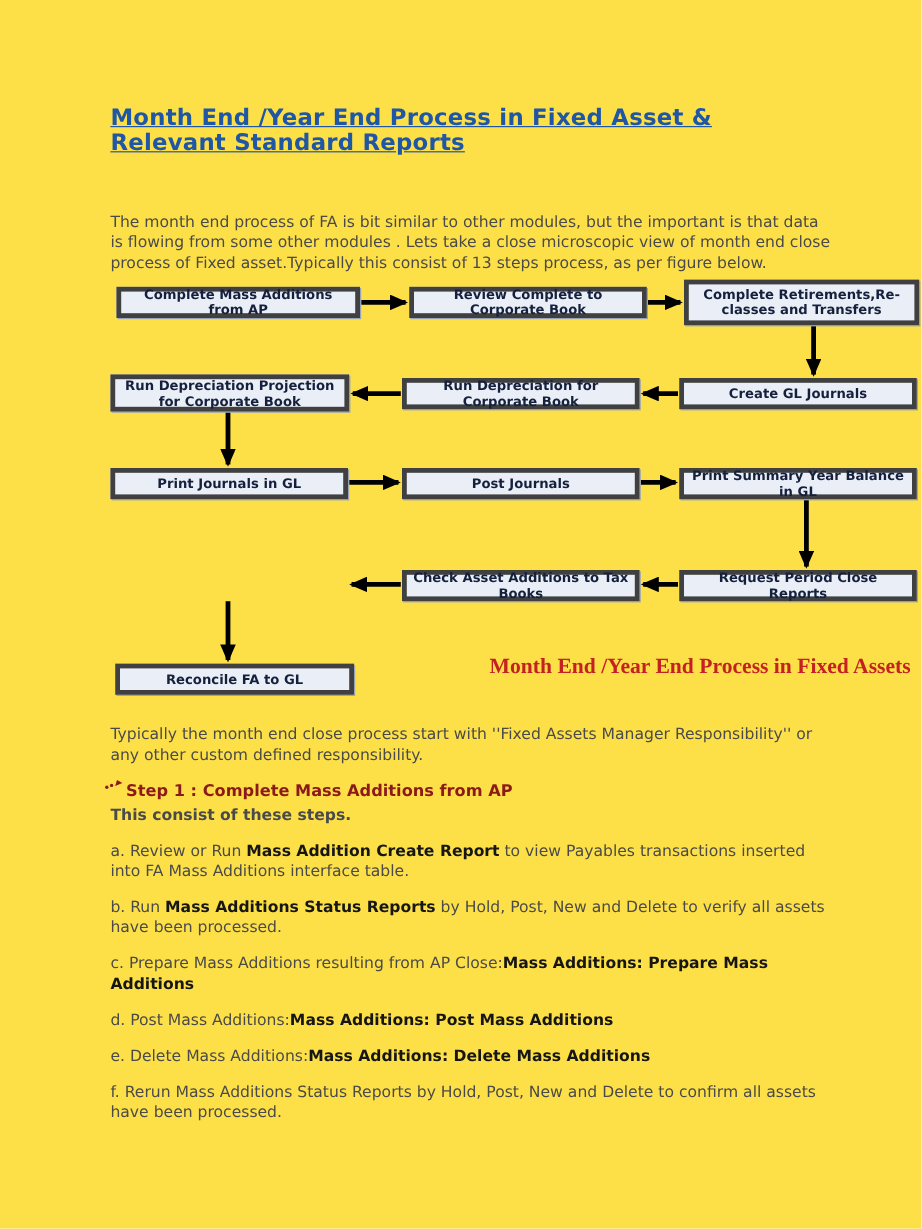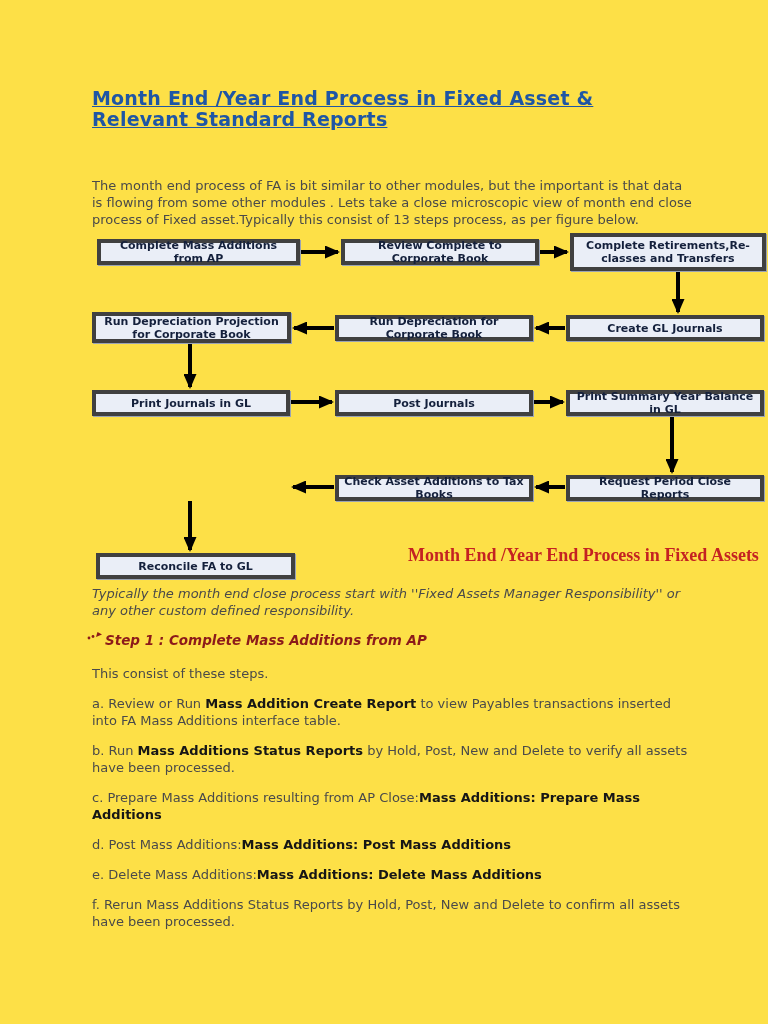--- a/index.html
+++ b/index.html
@@ -17,25 +17,25 @@
           font-size:11px;font-weight:bold;color:#14203c;line-height:13px;padding:1px 4px;
           box-shadow:1px 1px 0 #9aa3b5;}
   .flow svg.arrows{position:absolute;left:0;top:0;}
   .fc-caption{position:absolute;left:408px;top:316px;width:360px;
               font-family:"Liberation Serif","DejaVu Serif",serif;font-weight:bold;
               font-size:18px;color:#c42222;}
 
   
   .para{margin:13px 0 0 0;font-size:13px;line-height:17px;color:#4a4a4a;}
   .para b{color:#161616;}
-  .typically{margin-top:0;font-style:italic;}
+  .typically{margin-top:19px;}
   .step-head{margin:13px 0 0 0;font-size:13.5px;font-weight:bold;color:#8c1a1a;
-             display:flex;align-items:flex-end;font-style:italic;}
+             display:flex;align-items:flex-end;}
   .step-icon{margin:-4px 1px 0 -6px;}
-  .steps-intro{margin-top:17px;}
+  .steps-intro{margin-top:4px;font-weight:bold;}
 </style>
 </head>
 <body>
 
 <div class="page">
   <div class="content">
     <h1 class="doc-title">Month End /Year End Process in Fixed Asset &amp; Relevant Standard Reports</h1>
     <p class="intro">The month end process of FA is bit similar to other modules, but the important is that data is flowing from some other modules . Lets take a close microscopic view of month end close process of Fixed asset.Typically this consist of 13 steps process, as per figure below.</p>
   </div>
 

